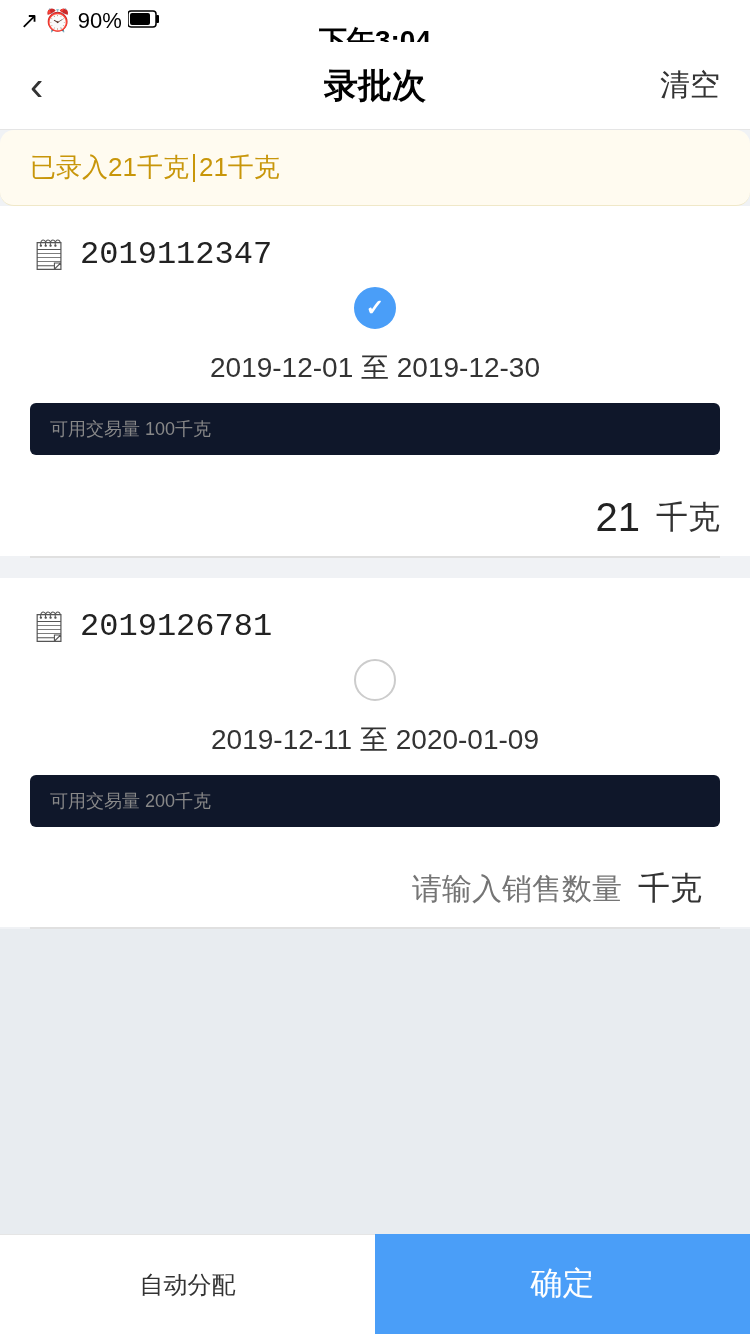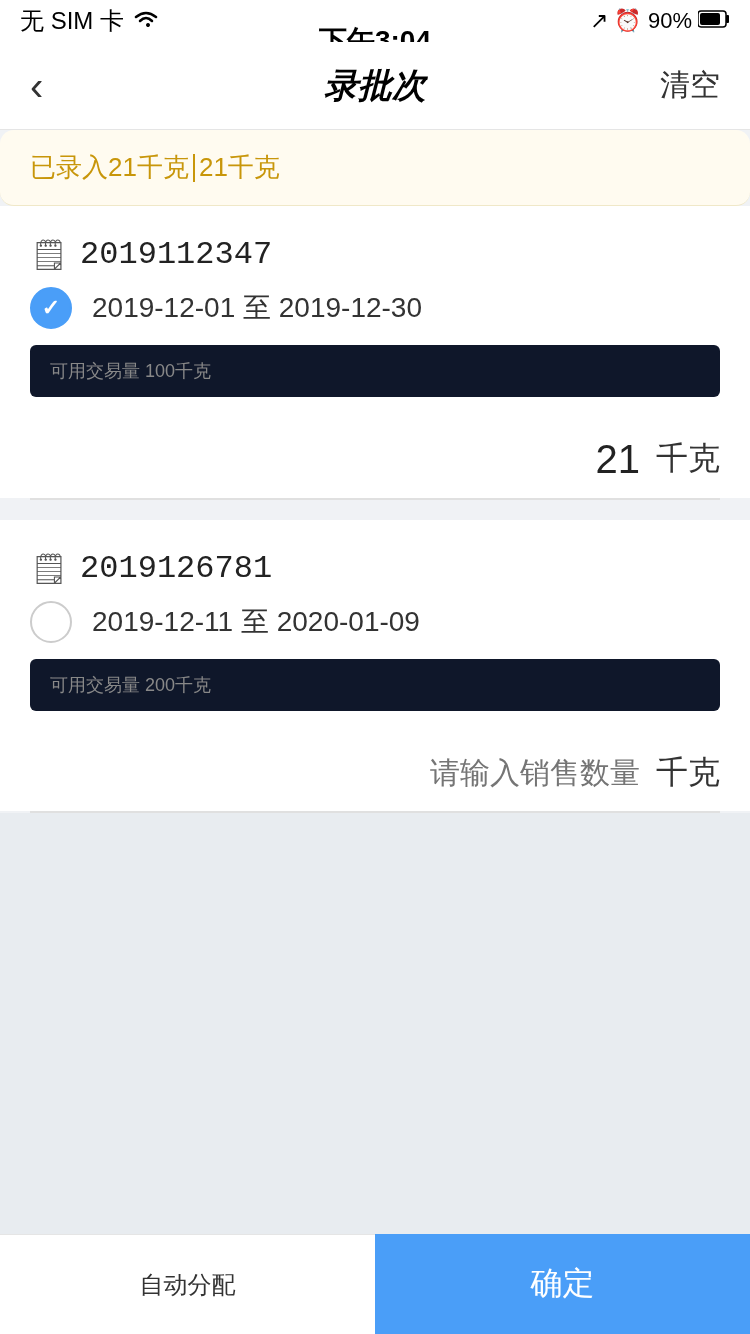--- a/index.html
+++ b/index.html
@@ -57,21 +57,20 @@
       border-bottom: 1px solid #e5e5e5;
       position: relative;
     }
     .nav-title {
       font-size: 34px;
       font-weight: 600;
       color: #000;
       position: absolute;
       left: 50%;
       transform: translateX(-50%);
-      font-style: italic;
     }
     .nav-back {
       font-size: 40px;
       color: #333;
       cursor: pointer;
       line-height: 1;
     }
     .nav-clear {
       font-size: 30px;
       color: #333;
@@ -121,20 +120,21 @@
       font-size: 32px;
       font-weight: 500;
       color: #222;
       font-family: Liberation Mono, monospace;
     }
     .batch-date-row {
       display: flex;
       align-items: center;
       gap: 20px;
       margin-bottom: 16px;
+      flex-direction: column;
     }
     .radio-circle {
       width: 42px;
       height: 42px;
       border-radius: 50%;
       border: 2px solid #ccc;
       background: #fff;
       flex-shrink: 0;
       display: flex;
       align-items: center;
@@ -159,20 +159,21 @@
       border-radius: 6px;
       padding: 14px 20px;
       font-size: 18px;
       color: #888;
       margin-left: 0;
     }
 
     
     .amount-row {
       display: flex;
+      align-items: center;
       justify-content: flex-end;
       padding: 20px 30px 16px 30px;
       background: #fff;
       gap: 16px;
     }
     .amount-input {
       font-size: 40px;
       font-weight: 500;
       color: #222;
       text-align: right;
@@ -199,21 +200,21 @@
     .section-separator {
       height: 20px;
       background: #f0f2f5;
     }
 
     
     .input-row {
       display: flex;
       align-items: center;
       justify-content: flex-end;
-      padding: 20px 30px 16px 30px;
+      padding: 20px 48px 16px 30px;
       background: #fff;
       gap: 16px;
     }
     .input-unit {
       font-size: 32px;
       color: #333;
     }
     .input-divider {
       height: 2px;
       background: #e0e0e0;
@@ -257,30 +258,20 @@
       cursor: pointer;
       display: flex;
       align-items: center;
       justify-content: center;
     }
   </style>
 </head>
 <body>
 
 <div class="status-bar">
-  <div class="status-left">
-    <span>无 SIM 卡</span>
-    <span>
-      <svg width="28" height="20" viewBox="0 0 28 20">
-        <path d="M14 16 a2 2 0 1 1 0 0.001Z" fill="#000"></path>
-        <path d="M8 12 Q14 6 20 12" fill="none" stroke="#000" stroke-width="2.5" stroke-linecap="round"></path>
-        <path d="M4 8 Q14 0 24 8" fill="none" stroke="#000" stroke-width="2.5" stroke-linecap="round"></path>
-      </svg>
-    </span>
-  </div>
   <div class="status-center">下午3:04</div>
   <div class="status-right">
     <span>↗</span>
     <span>⏰</span>
     <span>90%</span>
     <span>
       <svg width="32" height="18" viewBox="0 0 32 18">
         <rect x="0" y="1" width="28" height="16" rx="3" ry="3" fill="none" stroke="#000" stroke-width="1.5"></rect>
         <rect x="28" y="5" width="3" height="8" rx="1" fill="#000"></rect>
         <rect x="2" y="3" width="20" height="12" rx="2" fill="#000"></rect>

